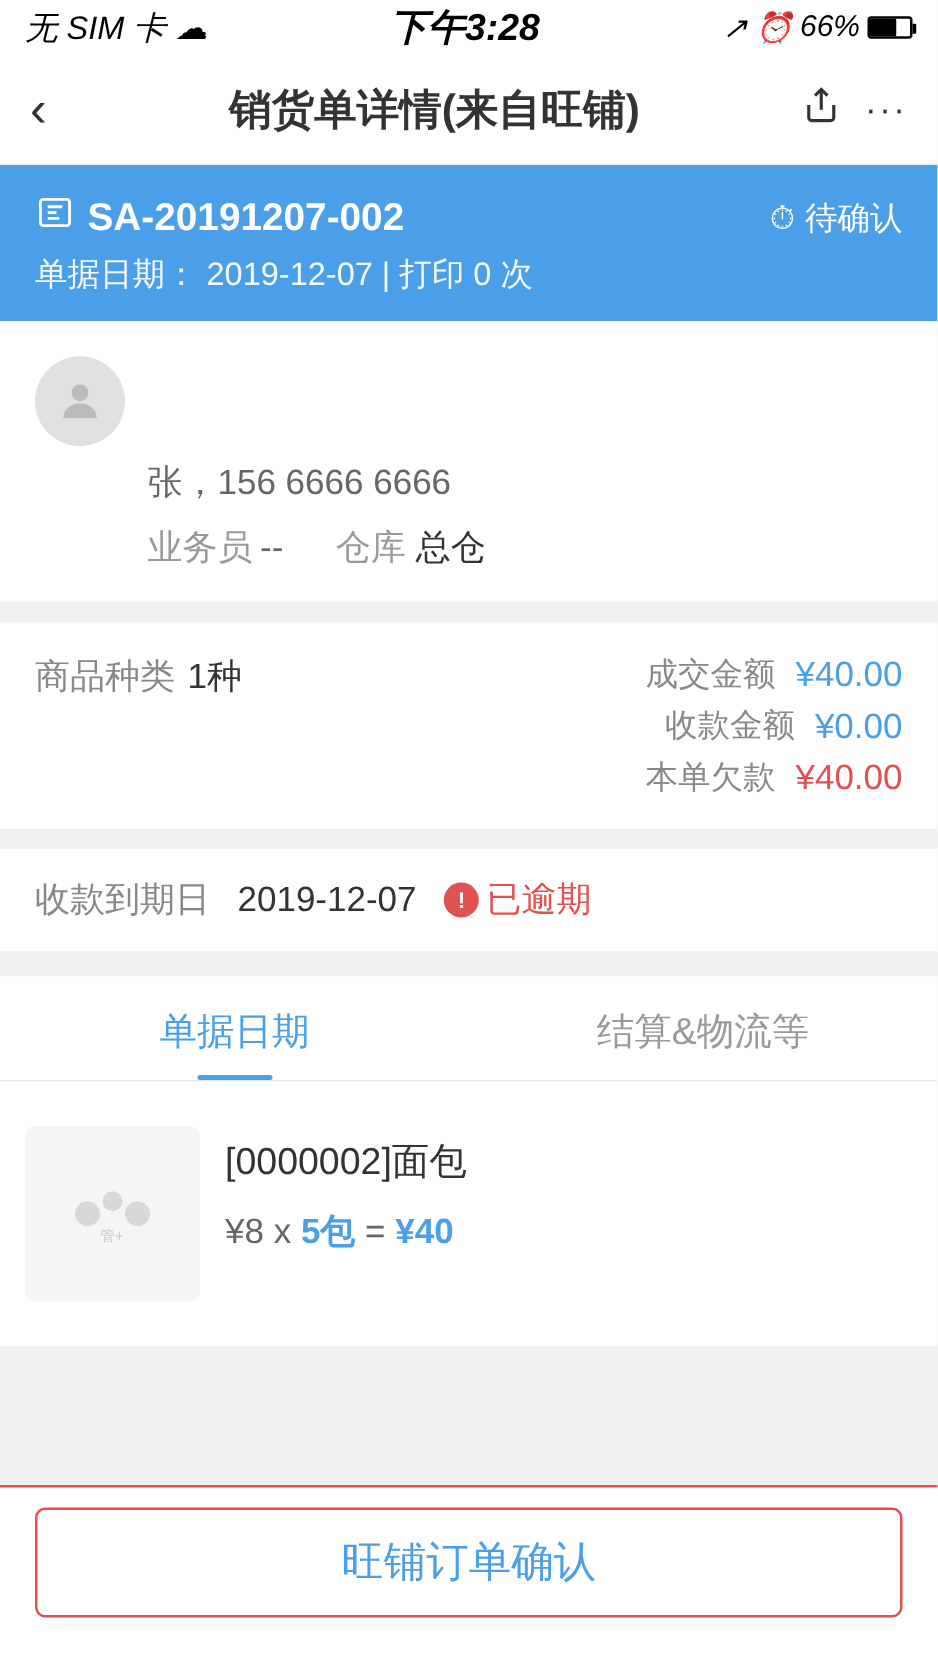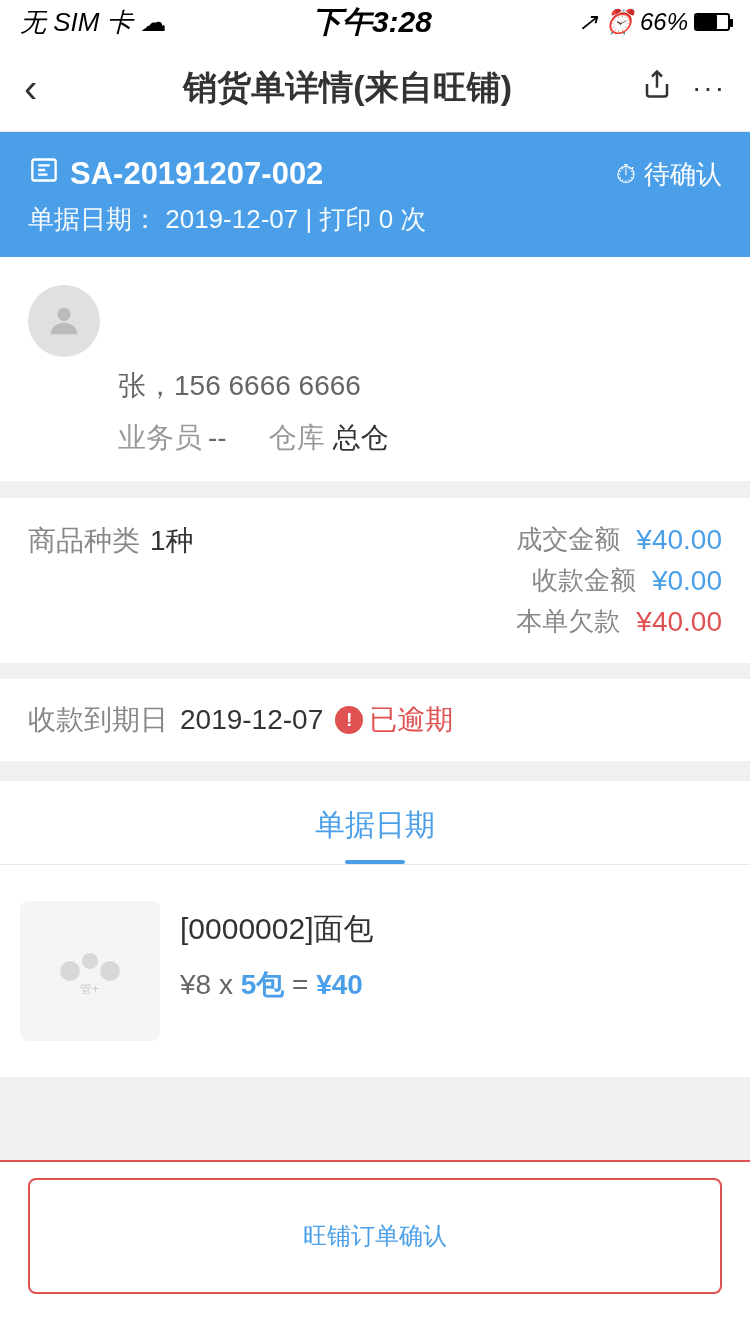--- a/index.html
+++ b/index.html
@@ -213,21 +213,21 @@
     .stat-label { color: #888; }
     .stat-value-blue { color: #4a9fe8; font-size: 28px; }
     .stat-value-red { color: #e05252; font-size: 28px; }
 
     
     .due-section {
       background: #fff;
       padding: 22px 28px;
       display: flex;
       align-items: center;
-      gap: 12px;
+      gap: 22px;
       font-size: 28px;
       color: #666;
       margin-bottom: 20px;
     }
     .due-label { color: #888; }
     .due-date { color: #333; }
     .overdue-badge {
       display: flex;
       align-items: center;
       gap: 6px;
@@ -337,25 +337,25 @@
       position: fixed;
       bottom: 0;
       left: 0;
       width: 750px;
       background: #fff;
       padding: 16px 28px 40px;
       border-top: 2px solid #e05252;
     }
     .confirm-btn {
       width: 100%;
-      height: 116px;
+      height: 88px;
       background: #fff;
       border: 2px solid #e05252;
       border-radius: 8px;
-      font-size: 24px;
+      font-size: 34px;
       color: #4a9fe8;
       font-weight: 500;
       cursor: pointer;
       display: flex;
       align-items: center;
       justify-content: center;
     }
   </style>
 </head>
 <body>
@@ -457,20 +457,23 @@
     <div class="overdue-icon">!</div>
     <span class="overdue-text">已逾期</span>
   </div>
 </div>
 
 <div class="tabs-section">
   <div class="tabs-row">
     <div class="tab-item active">
       <span>单据日期</span>
     </div>
+    <div class="tab-item">
+      <span>结算&amp;物流等</span>
+    </div>
   </div>
 </div>
 
 <div class="product-section">
   <div class="product-item">
     <div class="product-thumb">
       <svg viewBox="0 0 80 60">
         <circle cx="20" cy="30" r="10" fill="#999"></circle>
         <circle cx="40" cy="20" r="8" fill="#999"></circle>
         <circle cx="60" cy="30" r="10" fill="#999"></circle>

